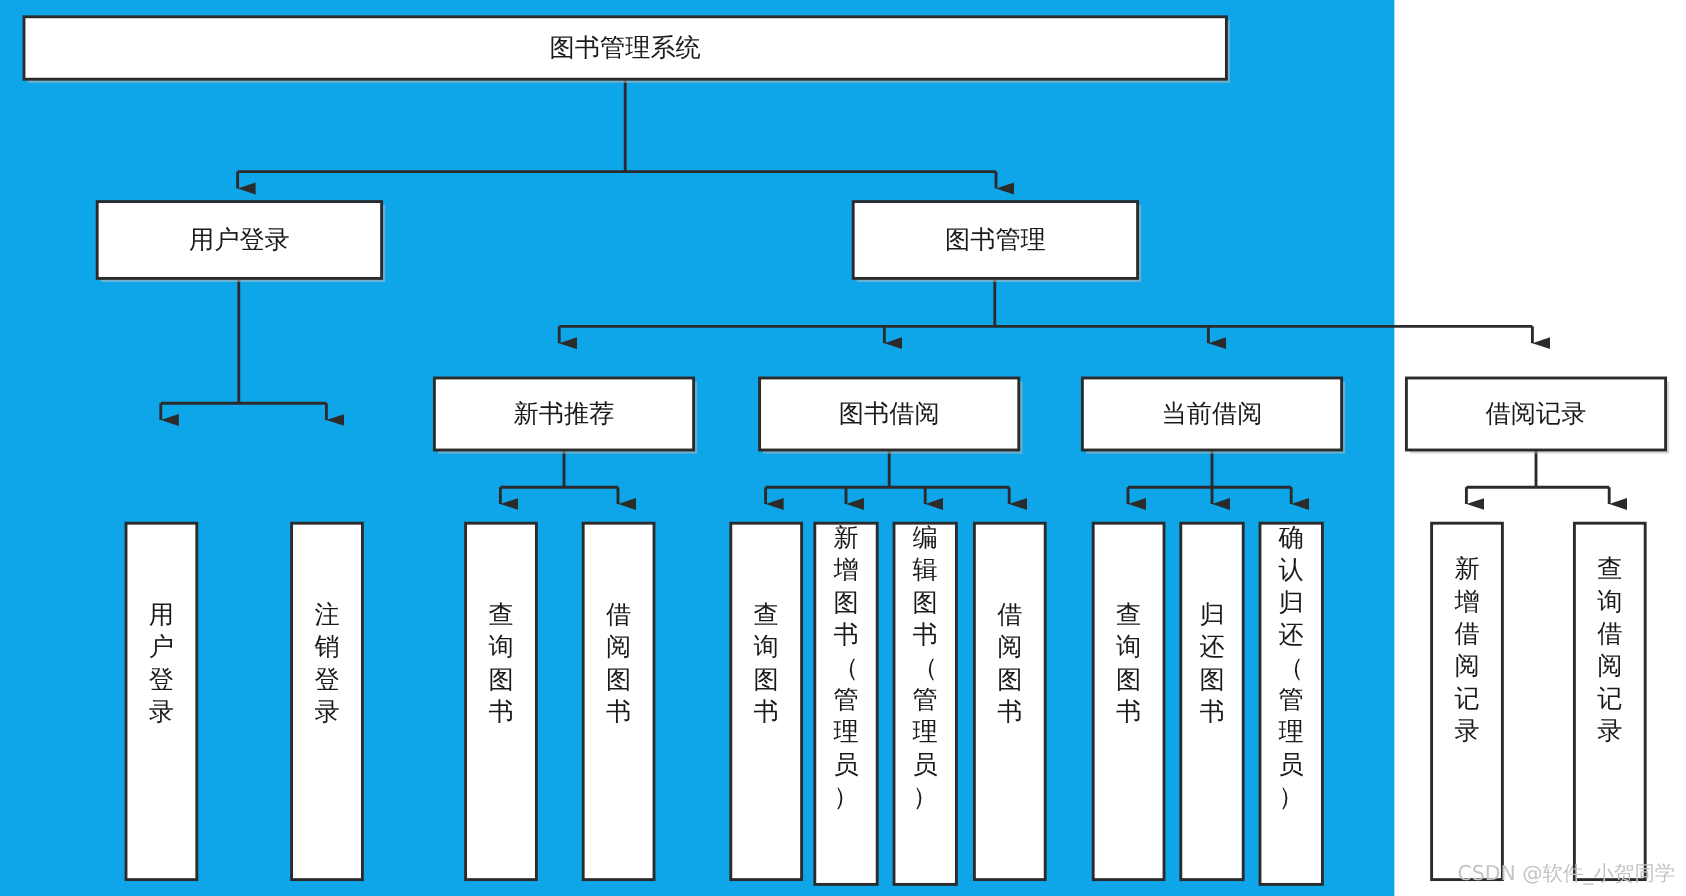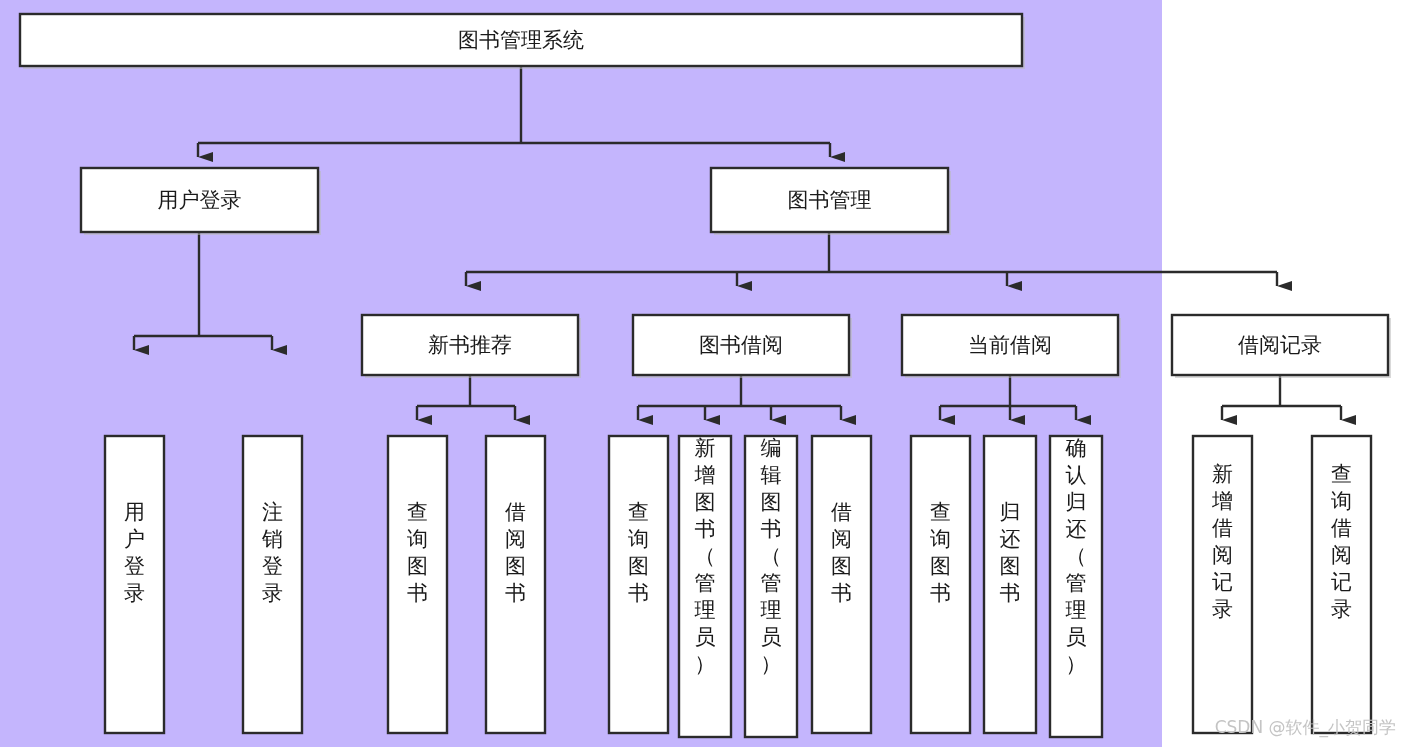--- a/index.html
+++ b/index.html
@@ -11,21 +11,21 @@
   body {
     width: 1405px;
     height: 747px;
     font-family: "DejaVu Sans", "Liberation Sans", sans-serif;
     overflow: hidden;
   }
   #diagram-root {
     position: relative;
     width: 1162px;
     height: 747px;
-    background: #c4b5fd;
+    background: #0ea5e9;
   }
   svg#chart-svg {
     position: absolute;
     top: 0;
     left: 0;
     width: 1405px;
     height: 747px;
     display: block;
   }
   .node-box {

